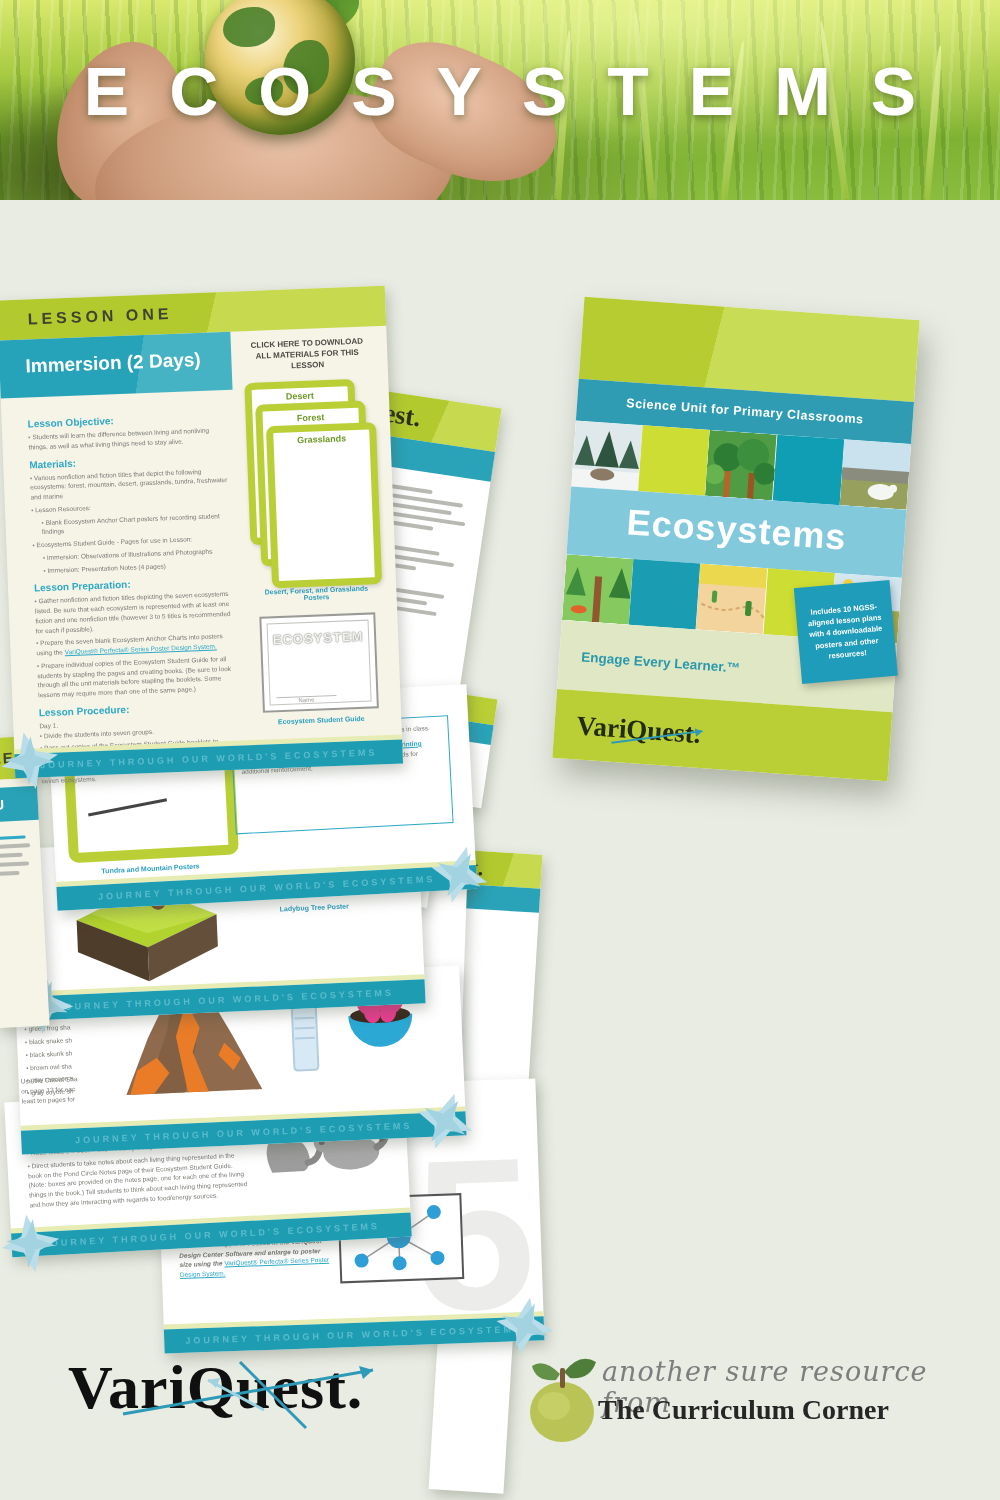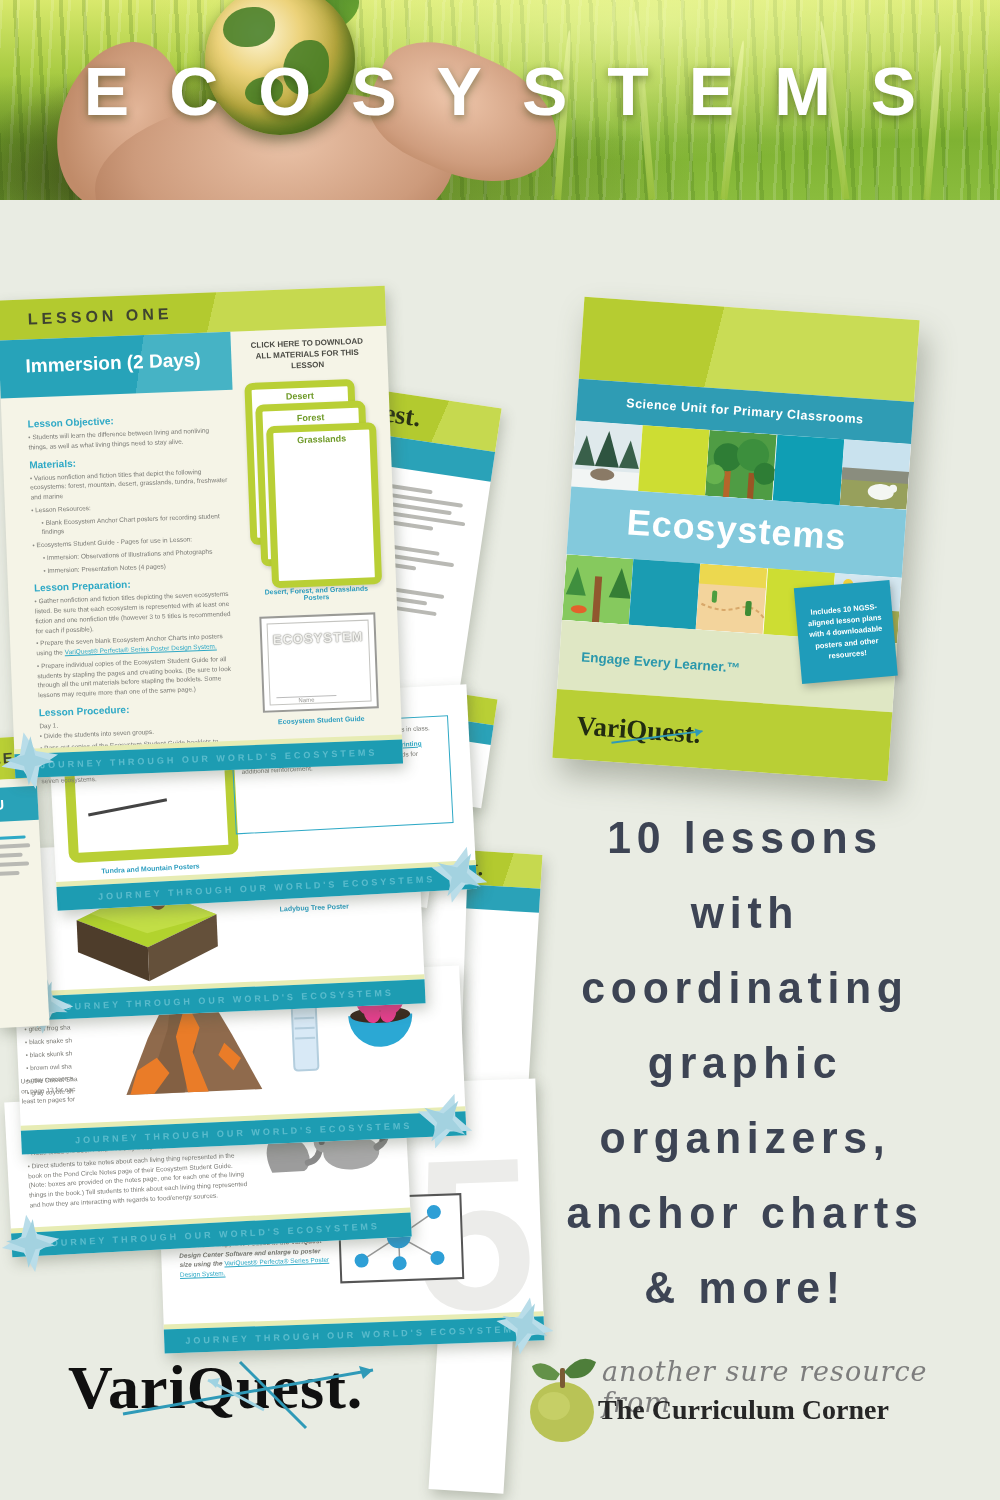--- a/index.html
+++ b/index.html
@@ -541,29 +541,20 @@
       <svg style="position:absolute;left:18px;top:22px;" width="150" height="40" viewBox="0 0 150 40">
         <line x1="40" y1="28" x2="130" y2="10" stroke="#2f9ab8" stroke-width="2"></line>
         <polygon points="130,10 122,8 124,16" fill="#2f9ab8"></polygon>
       </svg>
     </div>
     <div class="cv-badge">
       <span>Includes 10 NGSS-aligned lesson plans with 4 downloadable posters and other resources!</span>
     </div>
   </div>
 
-  <div class="headline">
-    <div class="hl">10 lessons</div>
-    <div class="hl">with</div>
-    <div class="hl">coordinating</div>
-    <div class="hl">graphic</div>
-    <div class="hl">organizers,</div>
-    <div class="hl">anchor charts</div>
-    <div class="hl">&amp; more!</div>
-  </div>
 
   <div class="vq-logo">
     <span class="vq-text">VariQuest.</span>
     <svg class="vq-swoosh" viewBox="0 0 370 100">
       <line x1="55" y1="62" x2="305" y2="18" stroke="#2f9ab8" stroke-width="3"></line>
       <polygon points="305,18 291,14 295,27" fill="#2f9ab8"></polygon>
       <line x1="172" y1="10" x2="238" y2="76" stroke="#2f9ab8" stroke-width="3"></line>
       <line x1="140" y1="28" x2="196" y2="58" stroke="#9fd3e2" stroke-width="3"></line>
       <polygon points="140,28 152,26 148,36" fill="#9fd3e2"></polygon>
     </svg>

